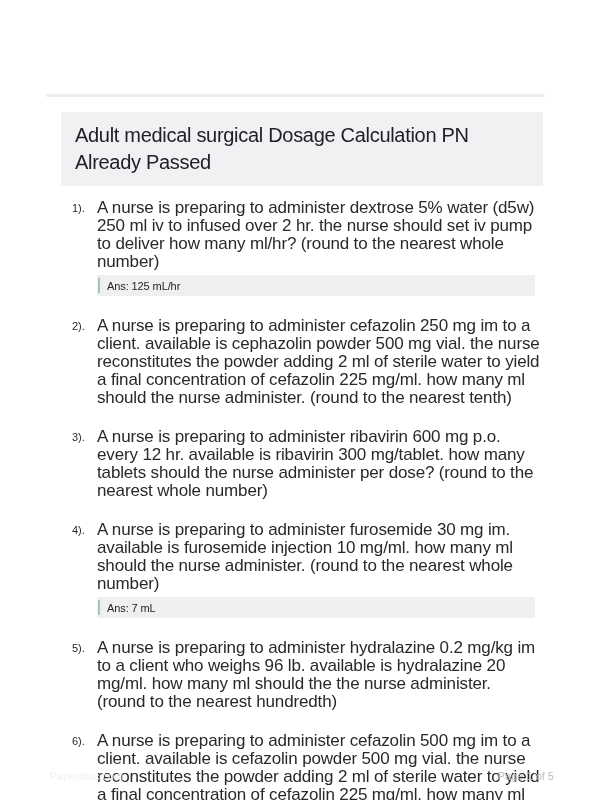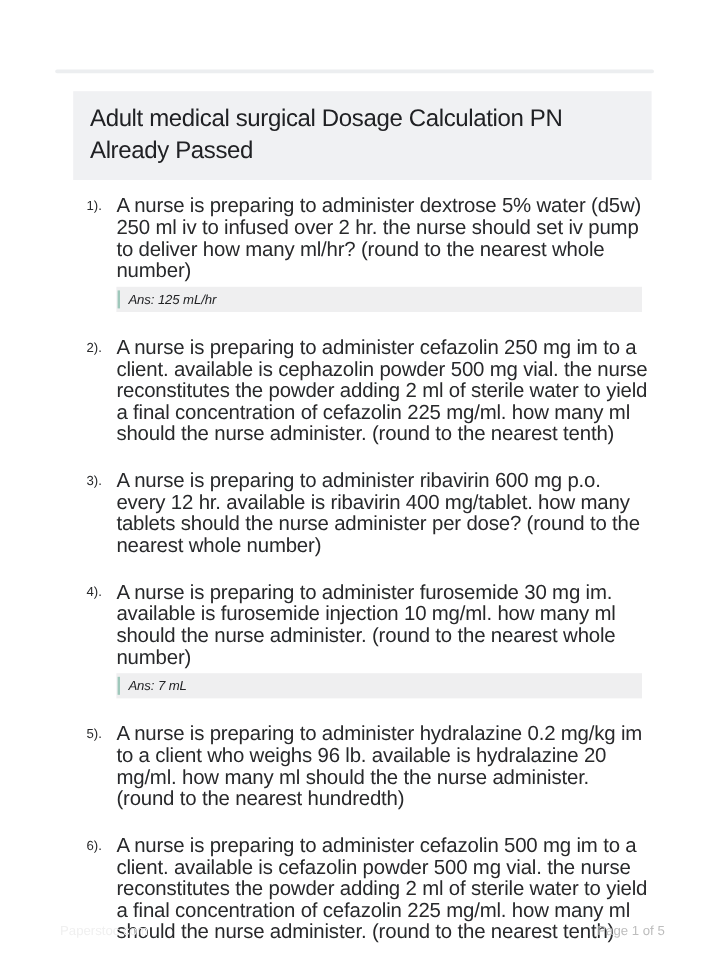--- a/index.html
+++ b/index.html
@@ -3,21 +3,21 @@
 <meta charset="utf-8">
 <style>
   * { margin: 0; padding: 0; box-sizing: border-box; }
   html, body { background: #ffffff; }
   body {
     width: 606px; height: 800px;
     font-family: "Liberation Sans", "DejaVu Sans", sans-serif;
     position: relative; overflow: hidden;
     color: #28292b;
   }
-  .page { position: absolute; inset: 0; background: #ffffff; }
+  .page { position: absolute; inset: 0; background: #ffffff; margin-top: 36px; }
 
   .top-divider {
     position: absolute; left: 46px; top: 58px;
     width: 499px; height: 3px;
     background: #eceef0; border-radius: 2px;
   }
 
   .title-box {
     position: absolute; left: 61px; top: 76px;
     width: 482px; min-height: 70px;
@@ -45,21 +45,21 @@
     font-size: 17px; line-height: 18px;
     letter-spacing: -0.15px;
     color: #28292b;
   }
   .answer-box {
     margin-left: 25px; margin-top: 4px;
     width: 438px; min-height: 21px;
     background: #efeff0;
     position: relative;
     padding: 3px 8px 2px 10px;
-    display: flex; align-items: center; font-style: italic;
+    display: flex; align-items: center;
   }
   .answer-accent {
     position: absolute; left: 1px; top: 3px; bottom: 3px;
     width: 2px; background: #9fc8bb;
   }
   .answer-text {
     font-size: 11px; letter-spacing: -0.1px; color: #222325;
   }
 
   .footer-watermark {
@@ -95,21 +95,21 @@
     </div>
       <div class="question-item">
       <div class="q-row">
         <div class="q-num">2).</div>
         <div class="q-text">A nurse is preparing to administer cefazolin 250 mg im to a client. available is cephazolin powder 500 mg vial. the nurse reconstitutes the powder adding 2 ml of sterile water to yield a final concentration of cefazolin 225 mg/ml. how many ml should the nurse administer. (round to the nearest tenth)</div>
       </div>
     </div>
       <div class="question-item">
       <div class="q-row">
         <div class="q-num">3).</div>
-        <div class="q-text">A nurse is preparing to administer ribavirin 600 mg p.o. every 12 hr. available is ribavirin 400 mg/tablet. how many tablets should the nurse administer per dose? (round to the nearest whole number)</div>
+        <div class="q-text">A nurse is preparing to administer ribavirin 600 mg p.o. every 12 hr. available is ribavirin 300 mg/tablet. how many tablets should the nurse administer per dose? (round to the nearest whole number)</div>
       </div>
     </div>
       <div class="question-item">
       <div class="q-row">
         <div class="q-num">4).</div>
         <div class="q-text">A nurse is preparing to administer furosemide 30 mg im. available is furosemide injection 10 mg/ml. how many ml should the nurse administer. (round to the nearest whole number)</div>
       </div>
       <div class="answer-box">
         <span class="answer-accent"></span>
         <span class="answer-text">Ans: 7 mL</span>

